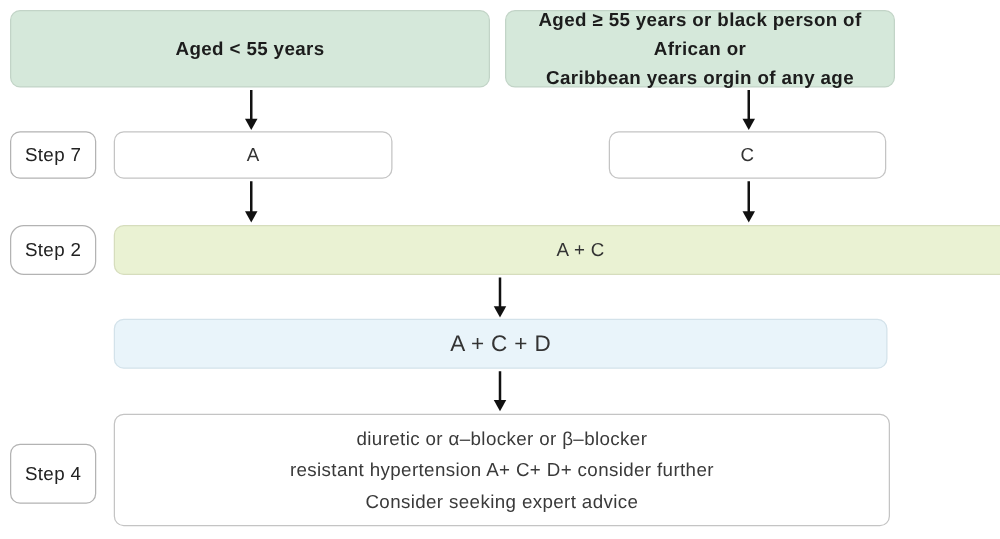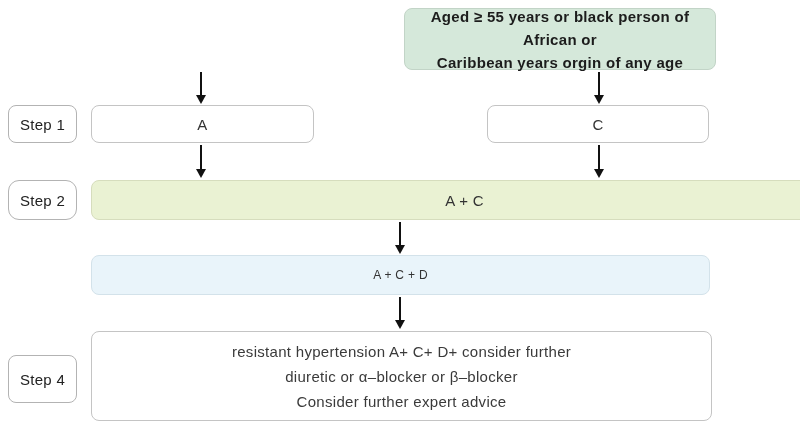--- a/index.html
+++ b/index.html
@@ -47,21 +47,21 @@
   }
   .step2-box {
     background: #eaf2d3;
     border: 1px solid #d6ddbd;
     font-size: 15px;
     color: #333333;
   }
   .step3-box {
     background: #e9f4fa;
     border: 1px solid #d3e2ea;
-    font-size: 12px;
+    font-size: 18px;
     color: #333333;
   }
   .step4-box {
     background: #ffffff;
     border: 1px solid #c4c4c4;
     font-size: 15px;
     color: #3a3a3a;
     line-height: 25px;
     flex-direction: column;
   }
@@ -88,37 +88,40 @@
     border-left: 5.5px solid transparent;
     border-right: 5.5px solid transparent;
     border-top: 9px solid #111111;
   }
 </style>
 </head>
 <body>
 
 <div class="canvas">
 
+  <div class="box header-box" style="left:8px; top:8px; width:384px; height:62px;">
+    <span>Aged &lt; 55 years</span>
+  </div>
 
   <div class="box header-box" style="left:404px; top:8px; width:312px; height:62px;">
     <span>Aged ≥ 55 years or black person of African or</span>
     <span>Caribbean years orgin of any age</span>
   </div>
 
   <div class="arrow" style="left:195px; top:72px; height:32px;">
     <div class="stem"></div>
     <div class="head"></div>
   </div>
   <div class="arrow" style="left:593px; top:72px; height:32px;">
     <div class="stem"></div>
     <div class="head"></div>
   </div>
 
   <div class="box step-label" style="left:8px; top:105px; width:69px; height:38px;">
-    <span>Step 1</span>
+    <span>Step 7</span>
   </div>
   <div class="box white-box" style="left:91px; top:105px; width:223px; height:38px;">
     <span>A</span>
   </div>
   <div class="box white-box" style="left:487px; top:105px; width:222px; height:38px;">
     <span>C</span>
   </div>
 
   <div class="arrow" style="left:195px; top:145px; height:33px;">
     <div class="stem"></div>
@@ -147,18 +150,18 @@
 
   <div class="arrow" style="left:394px; top:297px; height:32px;">
     <div class="stem"></div>
     <div class="head"></div>
   </div>
 
   <div class="box step-label" style="left:8px; top:355px; width:69px; height:48px;">
     <span>Step 4</span>
   </div>
   <div class="box step4-box" style="left:91px; top:331px; width:621px; height:90px;">
+    <span>diuretic or α–blocker or β–blocker</span>
     <span>resistant hypertension A+ C+ D+ consider further</span>
-    <span>diuretic or α–blocker or β–blocker</span>
-    <span>Consider further expert advice</span>
+    <span>Consider seeking expert advice</span>
   </div>
 
 </div>
 
 </body></html>

